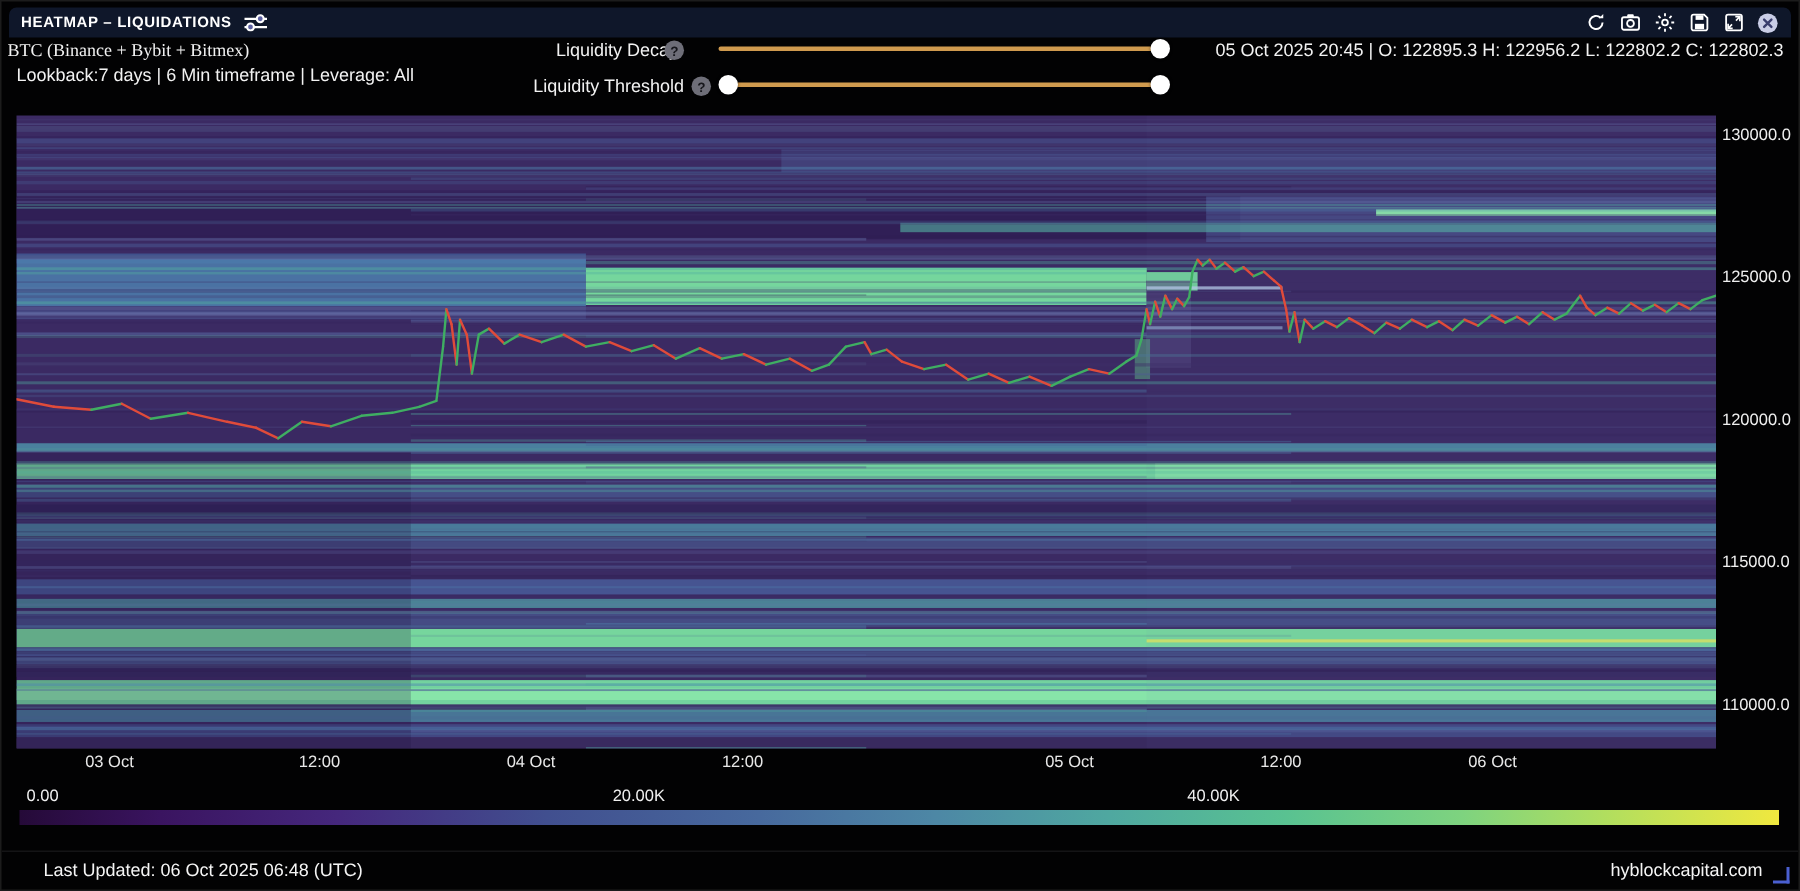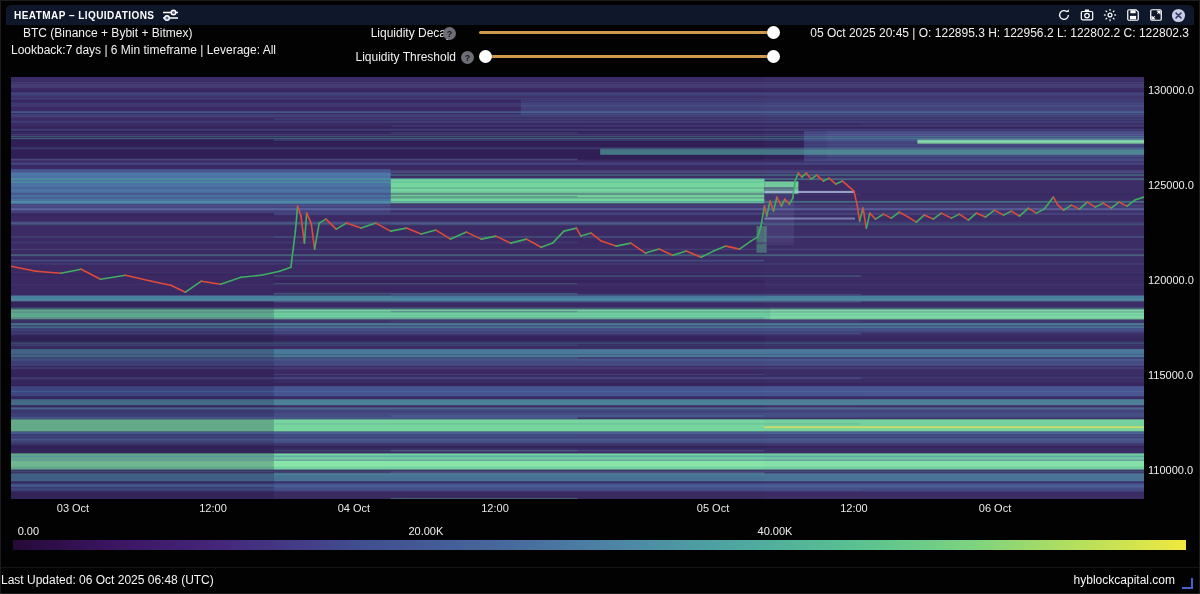--- a/index.html
+++ b/index.html
@@ -7,42 +7,42 @@
        font-family:"Liberation Sans",sans-serif;color:#fff;border:1px solid #1c1c1c;box-sizing:border-box;}
   
   #titlebar{position:absolute;left:5px;top:4px;right:5px;height:20px;background:#0f172a;
             border-radius:5px 5px 0 0;display:flex;align-items:center;padding:0 8px;box-sizing:border-box;}
   #titlebar .t-title{font-size:10px;font-weight:bold;letter-spacing:.45px;color:#ffffff;}
   #titlebar .t-tune{margin-left:8px;display:flex;align-items:center;}
   #tb-icons{margin-left:auto;display:flex;align-items:center;gap:8px;}
   #tb-icons span{display:inline-flex;width:15px;height:15px;align-items:center;justify-content:center;}
   
   .hdr-line{position:absolute;font-size:12px;color:#f2f2f2;white-space:nowrap;}
-  #hdr-instrument{left:22px;top:25px;}
+  #hdr-instrument{left:4px;top:25px;font-family:Liberation Serif, serif;}
   #hdr-meta{left:10px;top:42px;}
   #hdr-ohlc{right:10px;top:25px;text-align:right;}
   #hdr-heatprice{right:10px;top:42px;text-align:right;}
   .s-label{position:absolute;font-size:12px;color:#f2f2f2;text-align:right;width:180px;}
   .info-dot{position:absolute;width:13px;height:13px;border-radius:50%;background:#6e6e78;color:#17171c;
             font-size:9px;font-weight:bold;display:flex;align-items:center;justify-content:center;}
   .s-track{position:absolute;height:3px;background:#cf9a4e;border-radius:2px;}
   .s-thumb{position:absolute;width:13px;height:13px;border-radius:50%;background:#ffffff;box-shadow:0 0 2px rgba(0,0,0,.6);}
   
   #chart{position:absolute;left:10px;top:76px;width:1133px;height:422px;background:#3b2a63;}
   #yaxis{position:absolute;left:1147px;top:76px;width:52px;height:422px;text-align:right;}
   #yaxis span{position:absolute;left:0;font-size:11px;color:#efefef;}
   #xaxis{position:absolute;left:10px;top:501px;width:1133px;height:14px;}
   #xaxis span{position:absolute;font-size:11px;color:#e8e8e8;transform:translateX(-50%);}
   
   #cbar-labels{position:absolute;left:12px;top:524px;width:1173px;height:13px;}
   #cbar-labels span{position:absolute;font-size:11px;color:#efefef;}
   #cbar{position:absolute;left:12px;top:539px;width:1173px;height:10px;}
   
   #footer-rule{position:absolute;left:0;right:0;top:566px;border-top:1px solid #141416;}
-  #footer-left{position:absolute;left:0;top:572px;font-size:12px;color:#f5f5f5;}
+  #footer-left{position:absolute;left:28px;top:572px;font-size:12px;color:#f5f5f5;}
   #footer-right{position:absolute;right:24px;top:572px;font-size:12px;color:#f5f5f5;}
   #corner{position:absolute;right:6px;bottom:4px;width:9px;height:9px;
           border-right:2px solid #4a5fd0;border-bottom:2px solid #4a5fd0;}
 </style>
 </head>
 <body>
 
 <div id="app">
 
   <div id="titlebar">
@@ -474,21 +474,21 @@
       <span style="left: 342.959px;">04 Oct</span>
       <span style="left: 484.018px;">12:00</span>
       <span style="left: 702.007px;">05 Oct</span>
       <span style="left: 842.952px;">12:00</span>
       <span style="left: 984.01px;">06 Oct</span>
     </div>
 
   <div id="cbar-labels">
       <span style="left: 4.692px;">0.00</span>
       <span style="left: 412.896px; transform: translateX(-50%);">20.00K</span>
-      <span style="left: 762px; transform: translateX(-50%);">40.00K</span>
+      <span style="left: 796px; transform: translateX(-50%);">40.00K</span>
     </div>
   <div id="cbar" style="background: linear-gradient(90deg, rgb(37, 10, 56) 0%, rgb(58, 20, 96) 8%, rgb(69, 39, 124) 18%, rgb(65, 79, 143) 30%, rgb(71, 105, 157) 42%, rgb(77, 135, 165) 52%, rgb(79, 168, 160) 62%, rgb(89, 194, 145) 72%, rgb(126, 211, 127) 82%, rgb(176, 222, 95) 90%, rgb(240, 232, 63) 100%);"></div>
 
   <div id="footer-rule"></div>
   <div id="footer-left">Last Updated: 06 Oct 2025 06:48 (UTC)</div>
   <div id="footer-right">hyblockcapital.com</div>
   <div id="corner"></div>
 
 </div>
 

